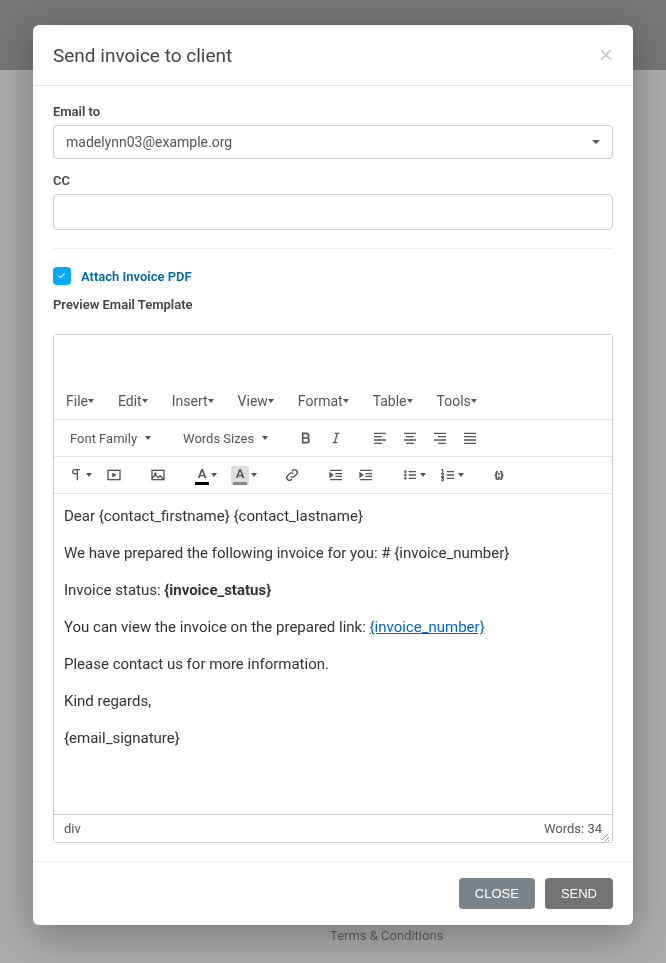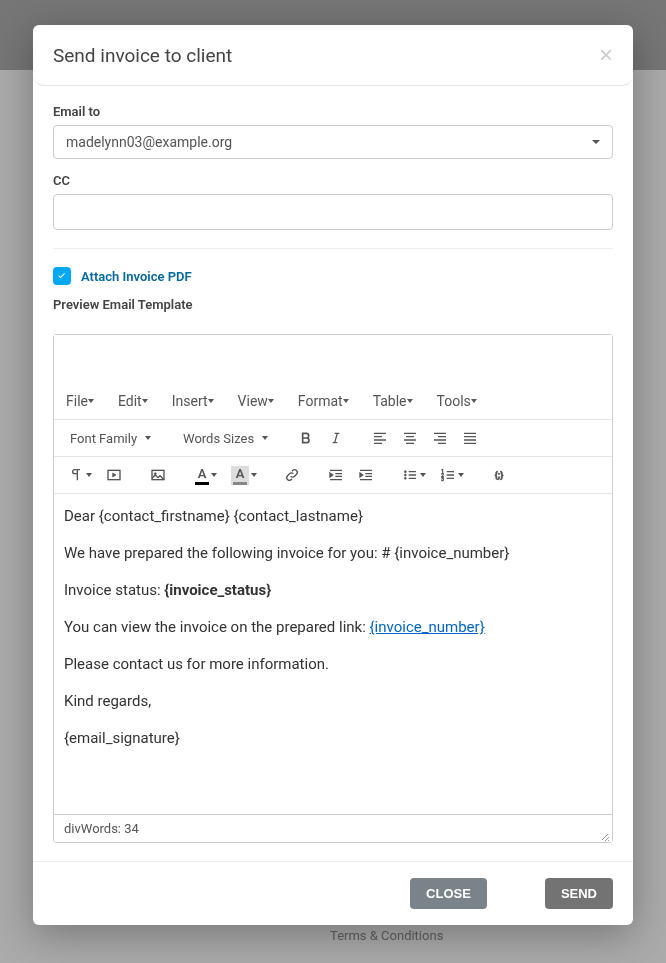--- a/index.html
+++ b/index.html
@@ -2,21 +2,21 @@
 <html><head>
 <meta charset="utf-8">
 <style>
 * { box-sizing: border-box; margin: 0; padding: 0; }
 body { font-family: -apple-system, BlinkMacSystemFont, "Segoe UI", Roboto, sans-serif; background: #ccc; width: 666px; height: 963px; overflow: hidden; position: relative; }
 .backdrop { position: absolute; inset: 0; background: rgba(0,0,0,0.3); }
 .bg-content { position: absolute; inset: 0; background: #f5f5f5; }
 .bg-top { height: 70px; background: #aaa; }
 .bg-footer { position: absolute; bottom: 20px; left: 330px; color: #888; font-size: 13px; margin-top: 28px; }
 .modal { position: absolute; top: 25px; left: 33px; width: 600px; background: #fff; border-radius: 6px; box-shadow: 0 10px 40px rgba(0,0,0,0.3); }
-.modal-header { padding: 18px 20px; border-bottom: 1px solid #e5e5e5; display: flex; justify-content: space-between; align-items: center; border-radius: 11px; }
+.modal-header { padding: 18px 20px; border-bottom: 1px solid #e5e5e5; display: flex; justify-content: space-between; align-items: center; }
 .modal-title { font-size: 19px; font-weight: 400; color: #444; }
 .modal-close { font-size: 24px; color: #ccc; cursor: pointer; line-height: 1; background: none; border: none; }
 .modal-body { padding: 18px 20px; }
 .form-group { margin-bottom: 14px; }
 .form-label { font-size: 13px; font-weight: 600; color: #444; display: block; margin-bottom: 6px; }
 .dropdown-field { width: 100%; border: 1px solid #ccc; border-radius: 4px; padding: 8px 12px; display: flex; justify-content: space-between; align-items: center; cursor: pointer; font-size: 14px; color: #555; }
 .caret-down { width: 0; height: 0; border-left: 4px solid transparent; border-right: 4px solid transparent; border-top: 4px solid #555; }
 .text-input { width: 100%; border: 1px solid #ccc; border-radius: 4px; padding: 8px 12px; font-size: 14px; height: 36px; }
 .divider { border-top: 1px solid #eee; margin: 18px 0; }
 .checkbox-row { display: flex; align-items: center; gap: 10px; margin-bottom: 12px; }
@@ -30,25 +30,25 @@
 .tb-menu-font { font-size: 13px; color: #555; padding: 4px 8px; display: flex; align-items: center; gap: 8px; cursor: pointer; min-width: 90px; justify-content: space-between; }
 .tb-caret { width: 0; height: 0; border-left: 3px solid transparent; border-right: 3px solid transparent; border-top: 4px solid #555; }
 .tb-btn { width: 28px; height: 28px; display: flex; align-items: center; justify-content: center; cursor: pointer; border-radius: 2px; }
 .tb-btn svg { width: 16px; height: 16px; fill: #555; stroke: #555; }
 .tb-btn-caret { width: 36px; }
 .tb-sep { width: 12px; }
 .editor-content { padding: 12px 10px; min-height: 320px; font-size: 15px; color: #333; line-height: 1.4; }
 .editor-content p { margin-bottom: 16px; }
 .editor-content b { font-weight: 700; }
 .editor-content a { color: #0066cc; text-decoration: underline; }
-.editor-status { display: flex; padding: 6px 10px; border-top: 1px solid #ccc; font-size: 13px; color: #555; background: #fff; position: relative; }
+.editor-status { display: flex; justify-content: space-between; padding: 6px 10px; border-top: 1px solid #ccc; font-size: 13px; color: #555; background: #fff; position: relative; }
 .resize-handle { position: absolute; bottom: 2px; right: 2px; width: 10px; height: 10px; }
 .resize-handle svg { width: 10px; height: 10px; }
 .modal-footer { border-top: 1px solid #eee; padding: 16px 20px; display: flex; justify-content: flex-end; gap: 10px; }
-.btn { padding: 8px 16px; border-radius: 4px; font-size: 13px; font-weight: 700; border: none; cursor: pointer; margin-left: 48px; }
+.btn { padding: 8px 16px; border-radius: 4px; font-size: 13px; font-weight: 400; border: none; cursor: pointer; }
 .btn-secondary { background: #7a828a; color: #fff; }
 .btn-primary { background: #737373; color: #fff; }
 .color-underline { position: relative; display: flex; flex-direction: column; align-items: center; }
 .color-bar { width: 14px; height: 3px; margin-top: 1px; }
 </style>
 </head>
 <body>
 
 <div class="bg-content">
   <div class="bg-top"></div>

